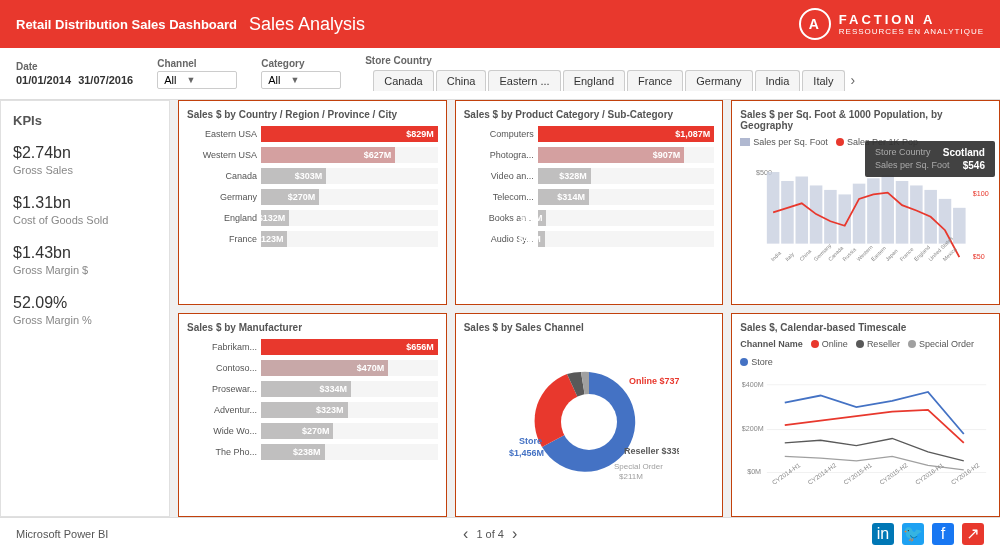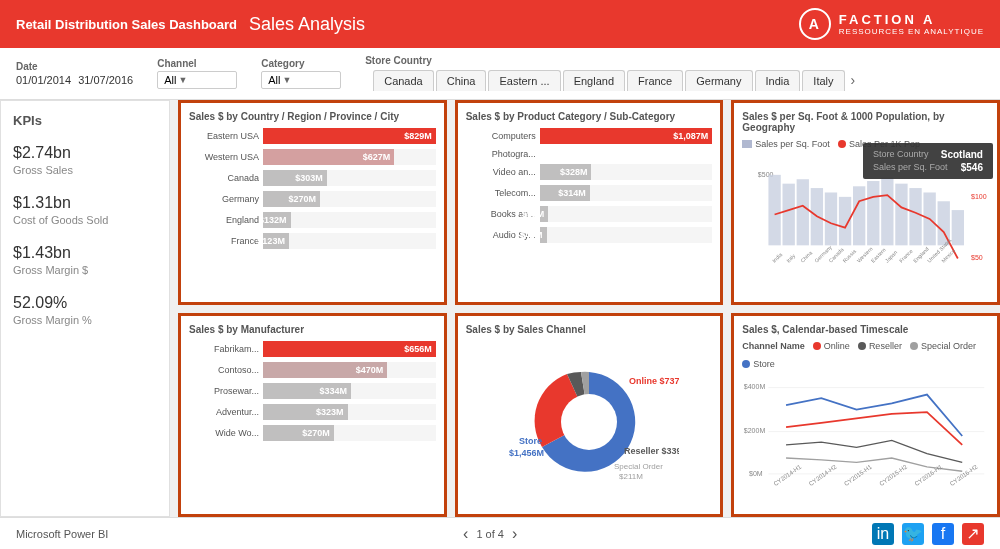--- a/index.html
+++ b/index.html
@@ -25,22 +25,22 @@
       background: white;
       height: 52px;
       display: flex;
       align-items: center;
       padding: 0 16px;
       gap: 24px;
       border-bottom: 1px solid #ddd;
     }
     .filter-group { display: flex; flex-direction: column; gap: 2px; }
     .filter-label { font-size: 10px; color: #666; font-weight: 600; }
-    .filter-value { font-size: 11px; color: #333; display: flex; align-items: center; gap: 2px; }
-    .filter-dropdown { display: flex; align-items: center; gap: 2px; border: 1px solid #ccc; padding: 2px 6px; border-radius: 2px; min-width: 80px; }
+    .filter-value { font-size: 11px; color: #333; display: flex; align-items: center; gap: 2px; font-weight: bold; }
+    .filter-dropdown { display: flex; align-items: center; gap: 10px; border: 1px solid #ccc; padding: 2px 6px; border-radius: 2px; min-width: 80px; }
     .chevron { font-size: 9px; color: #666; }
 
     
     .country-tabs { display: flex; align-items: flex-end; gap: 2px; margin-left: 8px; }
     .country-tab {
       padding: 4px 10px;
       border: 1px solid #ccc;
       border-bottom: none;
       background: #f5f5f5;
       cursor: pointer;
@@ -75,21 +75,21 @@
     .charts-grid {
       flex: 1;
       display: grid;
       grid-template-columns: 1fr 1fr 1fr;
       grid-template-rows: 1fr 1fr;
       gap: 8px;
     }
 
     .chart-card {
       background: white;
-      border: 3px solid #c2410c;
+      border: 1px solid #c2410c;
       padding: 8px;
       position: relative;
       overflow: hidden;
     }
     .chart-title { font-size: 10px; font-weight: 600; color: #555; margin-bottom: 6px; }
 
     
     .bar-row { display: flex; align-items: center; margin-bottom: 5px; gap: 4px; }
     .bar-label { font-size: 9px; color: #555; width: 70px; text-align: right; flex-shrink: 0; }
     .bar-container { flex: 1; height: 16px; background: #f5f5f5; position: relative; }
@@ -267,20 +267,25 @@
           <div class="bar-row">
       <span class="bar-label">Computers</span>
       <div class="bar-container">
         <div class="bar-fill" style="width:100%;background:#e8382d;">
           <span class="bar-value">$1,087M</span>
         </div>
       </div>
     </div>
           <div class="bar-row">
       <span class="bar-label">Photogra...</span>
+      <div class="bar-container">
+        <div class="bar-fill" style="width:83%;background:#d4a0a0;">
+          <span class="bar-value">$907M</span>
+        </div>
+      </div>
     </div>
           <div class="bar-row">
       <span class="bar-label">Video an...</span>
       <div class="bar-container">
         <div class="bar-fill" style="width:30%;background:#c0bfbf;">
           <span class="bar-value">$328M</span>
         </div>
       </div>
     </div>
           <div class="bar-row">
@@ -409,20 +414,28 @@
       </div>
     </div>
           <div class="bar-row">
       <span class="bar-label">Wide Wo...</span>
       <div class="bar-container">
         <div class="bar-fill" style="width:41%;background:#c0bfbf;">
           <span class="bar-value">$270M</span>
         </div>
       </div>
     </div>
+          <div class="bar-row">
+      <span class="bar-label">The Pho...</span>
+      <div class="bar-container">
+        <div class="bar-fill" style="width:36%;background:#c0bfbf;">
+          <span class="bar-value">$238M</span>
+        </div>
+      </div>
+    </div>
         </div>
     </div>
 
     <div class="chart-card">
       <div class="chart-title">Sales $ by Sales Channel</div>
       <div style="display:flex;align-items:center;justify-content:center;height:calc(100% - 20px);">
         <svg width="180" height="155" viewBox="0 0 180 155">
 
           <path d="M90,78 L90,28 A50,50 0 1,1 43,103 Z" fill="#4472C4"></path>
 

